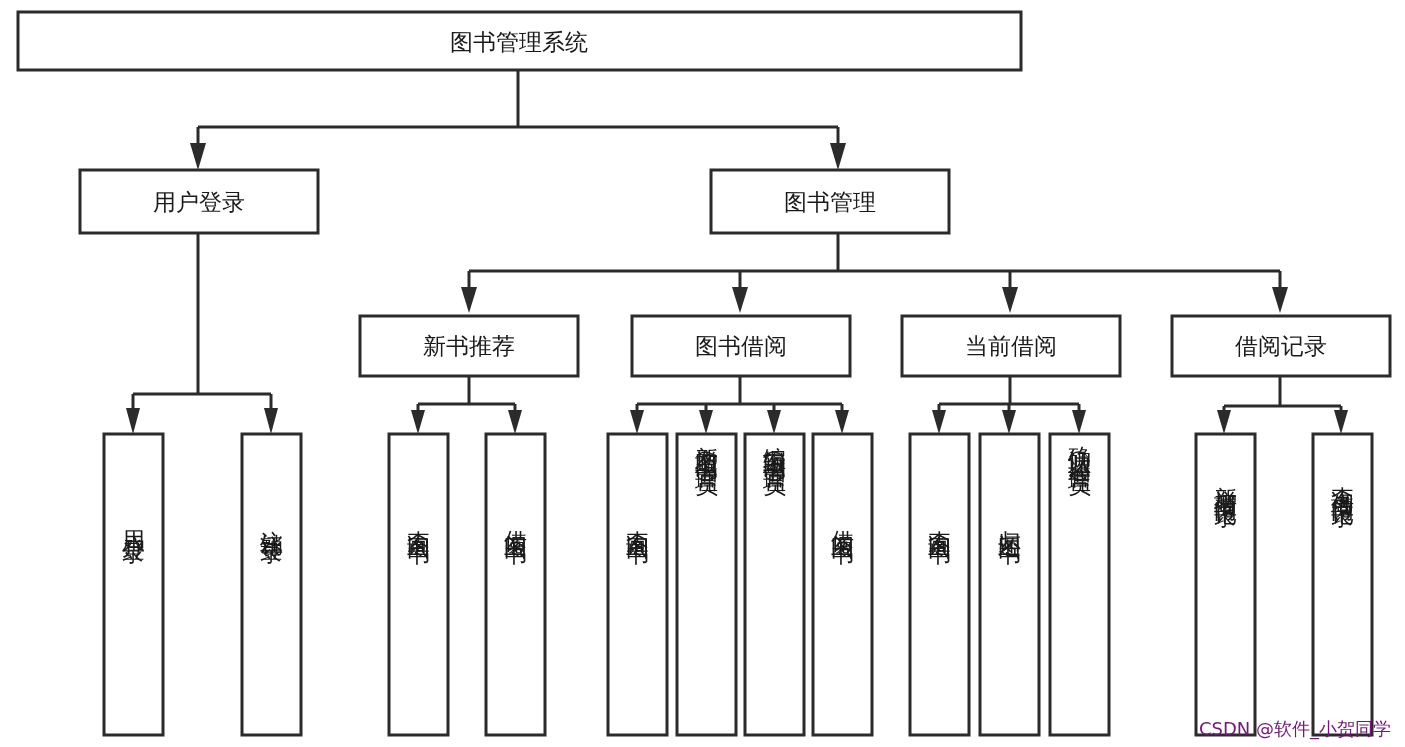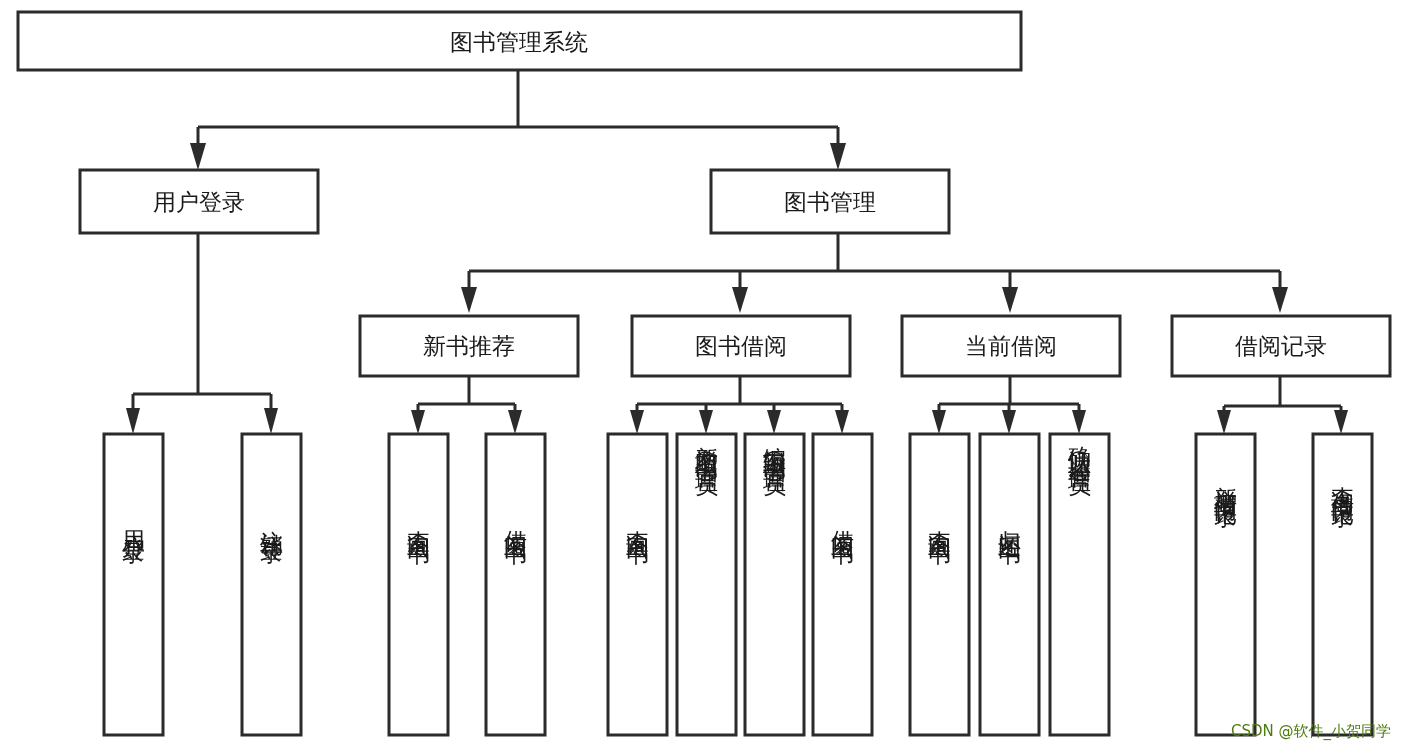--- a/index.html
+++ b/index.html
@@ -56,22 +56,22 @@
     text-anchor: middle;
     writing-mode: vertical-rl;
     glyph-orientation-vertical: 0;
     letter-spacing: 4px;
   }
   .watermark {
     position: absolute;
     right: 14px;
     bottom: 6px;
     font-family: "DejaVu Sans", "Liberation Sans", sans-serif;
-    font-size: 15px;
-    color: #4d7c0f;
+    font-size: 18px;
+    color: #701a75;
     white-space: nowrap;
     pointer-events: none;
   }
 </style>
 </head>
 <body>
 
 <svg id="diagram" viewBox="0 0 1405 747">
 
   <g>

